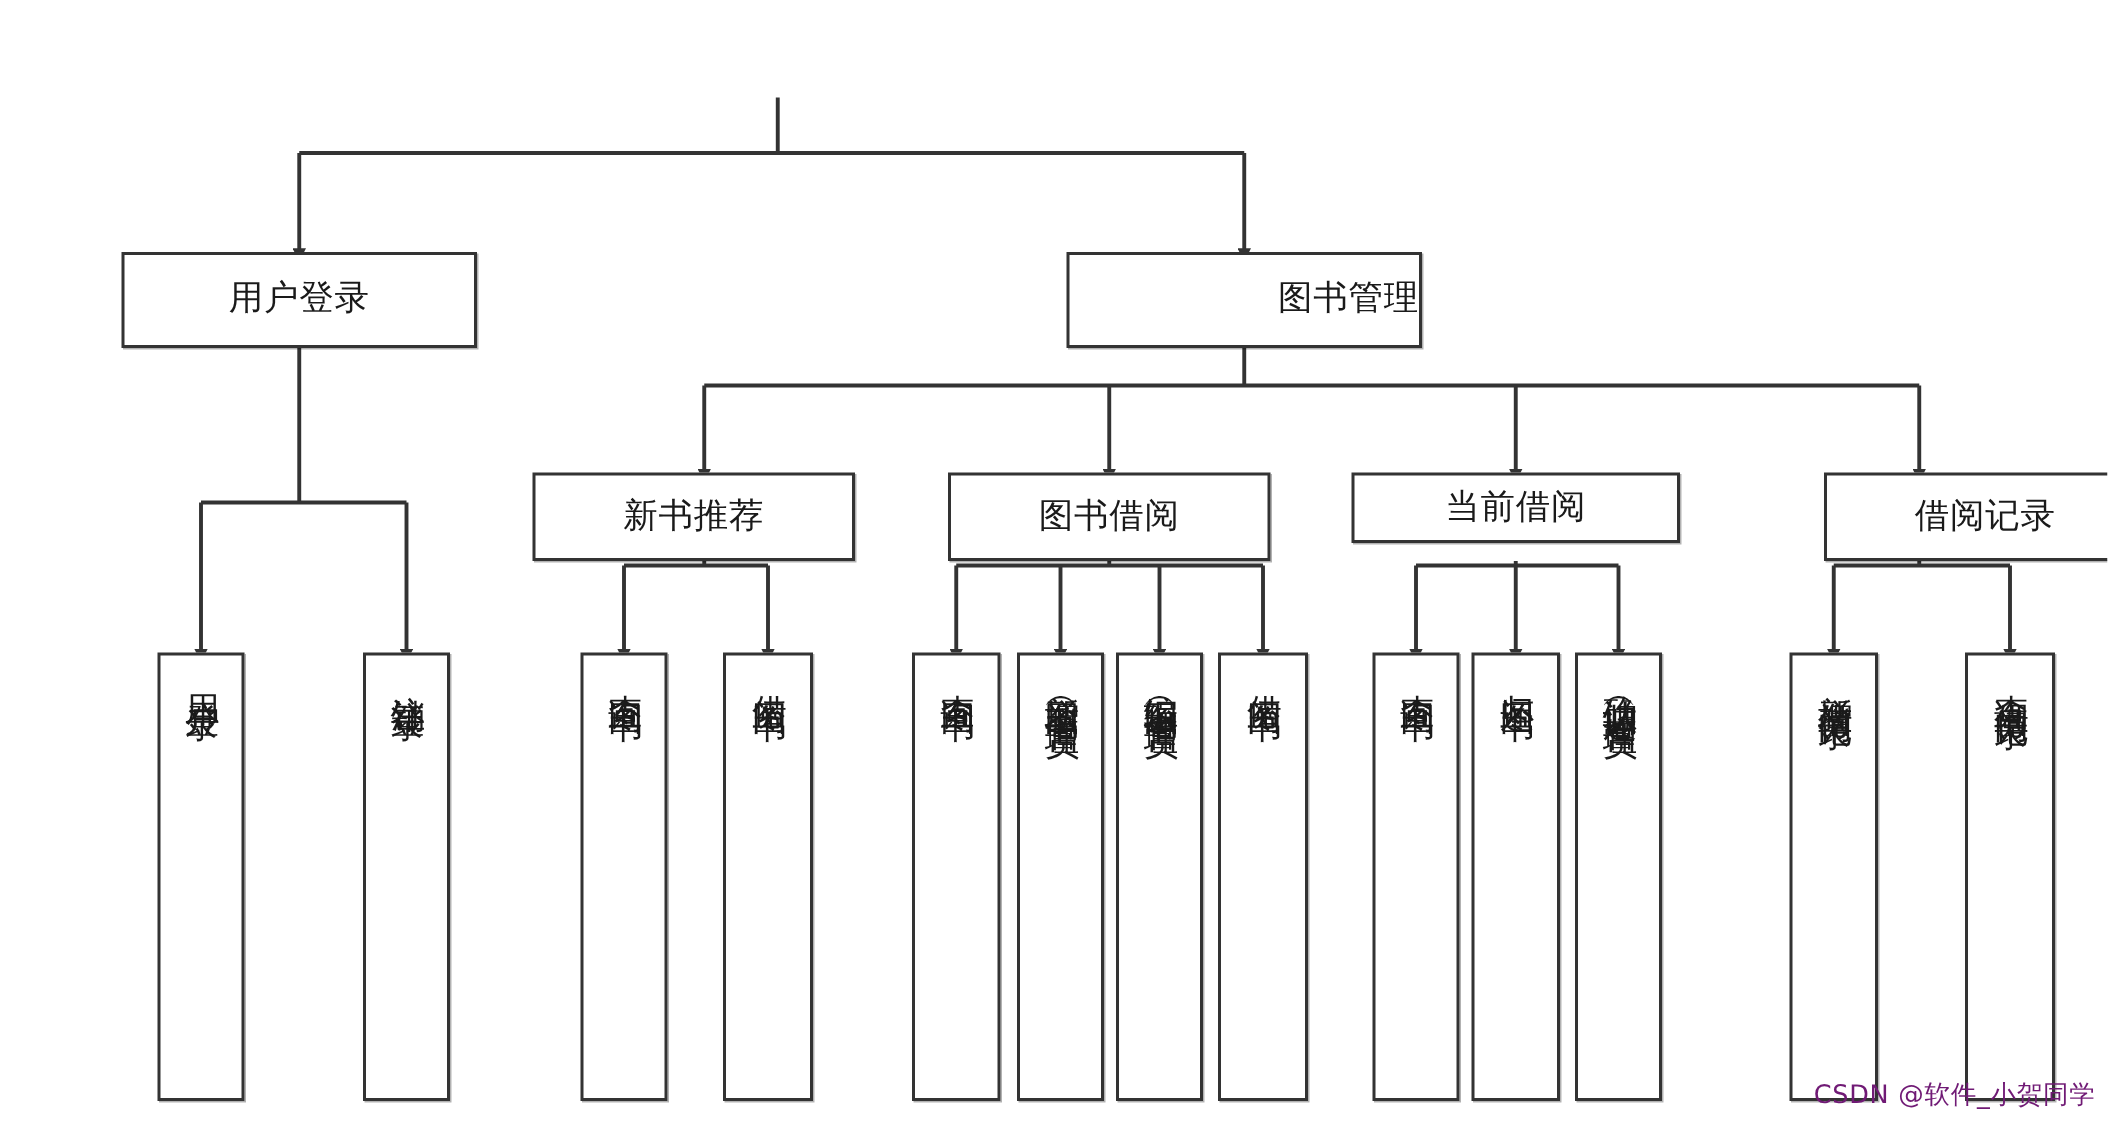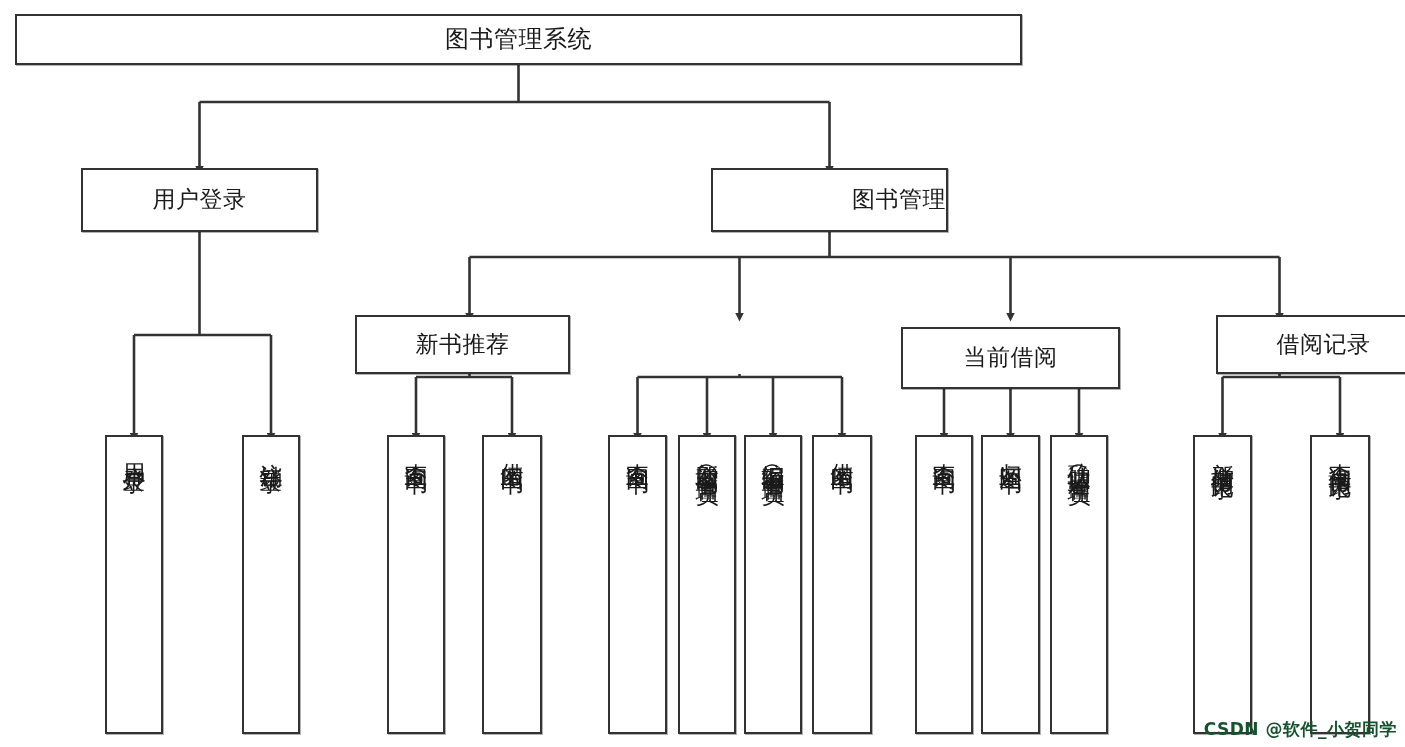--- a/index.html
+++ b/index.html
@@ -64,25 +64,24 @@
     line-height: 1;
     letter-spacing: 3px;
     white-space: nowrap;
     max-height: 284px;
   }
   #watermark {
     position: absolute;
     right: 8px;
     bottom: 6px;
     font-size: 17px;
-    color: #14532d;
+    color: #701a75;
     letter-spacing: 0.5px;
     white-space: nowrap;
     user-select: none;
-    font-weight: bold;
   }
 </style>
 </head>
 <body>
 
 <div id="diagram-root">
 
   <svg id="edges-layer" viewBox="0 0 1405 747" width="1405" height="747" xmlns="http://www.w3.org/2000/svg">
     <defs>
       <marker id="arrowhead" markerWidth="10" markerHeight="9" refX="1.5" refY="4.5" orient="auto" markerUnits="userSpaceOnUse">
@@ -119,35 +118,35 @@
         <line x1="944" y1="377" x2="944" y2="434" marker-end="url(#arrowhead)"></line>
         <line x1="1010.5" y1="377" x2="1010.5" y2="434" marker-end="url(#arrowhead)"></line>
         <line x1="1079" y1="377" x2="1079" y2="434" marker-end="url(#arrowhead)"></line>
         <line x1="1279.5" y1="374" x2="1279.5" y2="377"></line>
         <line x1="1222.5" y1="377" x2="1340" y2="377"></line>
         <line x1="1222.5" y1="377" x2="1222.5" y2="434" marker-end="url(#arrowhead)"></line>
         <line x1="1340" y1="377" x2="1340" y2="434" marker-end="url(#arrowhead)"></line>
       </g>
   </svg>
 
-  <div class="node horiz root" style="left: 15px; top: 14px; width: 1007px; height: 51px;">
-    <span class="node-label">图书管理系统</span>
-  </div>
 
   <div class="node horiz" style="left: 81px; top: 168px; width: 237px; height: 64px;">
     <span class="node-label">用户登录</span>
   </div>
   <div class="node horiz" style="left: 711px; top: 168px; width: 237px; height: 64px; justify-content: flex-end;">
     <span class="node-label">图书管理</span>
   </div>
 
   <div class="node horiz" style="left: 355px; top: 315px; width: 215px; height: 59px;">
     <span class="node-label">新书推荐</span>
   </div>
-  <div class="node horiz" style="left: 901px; top: 327px; width: 219px; height: 62px;">
+  <div class="node horiz" style="left: 632px; top: 315px; width: 215px; height: 59px;">
+    <span class="node-label">图书借阅</span>
+  </div>
+  <div class="node horiz" style="left: 901px; top: 315px; width: 219px; height: 47px;">
     <span class="node-label">当前借阅</span>
   </div>
   <div class="node horiz" style="left: 1172px; top: 315px; width: 215px; height: 59px; margin-left: 44px;">
     <span class="node-label">借阅记录</span>
   </div>
 
   <div class="node vert" style="left: 105px; top: 435px; width: 58px; height: 299px;">
     <span class="node-label">用户登录</span>
   </div>
   <div class="node vert" style="left: 242px; top: 435px; width: 58px; height: 299px;">

